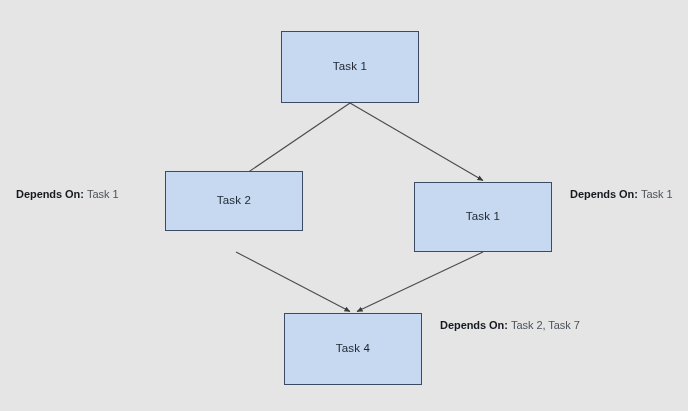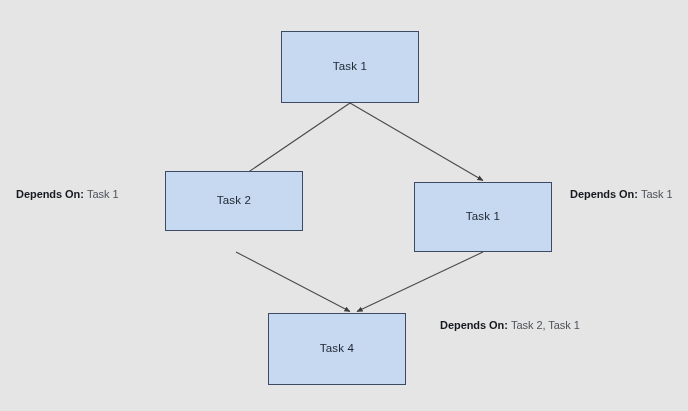--- a/index.html
+++ b/index.html
@@ -90,32 +90,32 @@
   </div>
 
   <div class="node" style="left:165px; top:171px; width:138px; height:60px;">
     <span class="node-label">Task 2</span>
   </div>
 
   <div class="node" style="left:414px; top:182px; width:138px; height:70px;">
     <span class="node-label">Task 1</span>
   </div>
 
-  <div class="node" style="left:268px; top:313px; width:138px; height:72px;">
+  <div class="node" style="left:284px; top:313px; width:138px; height:72px;">
     <span class="node-label">Task 4</span>
   </div>
 
   <div class="dep-label" style="left:16px; top:189px;">
     <span class="dep-key">Depends On:</span>
     <span class="dep-val">Task 1</span>
   </div>
 
   <div class="dep-label" style="left:570px; top:189px;">
     <span class="dep-key">Depends On:</span>
     <span class="dep-val">Task 1</span>
   </div>
 
   <div class="dep-label" style="left:440px; top:320px;">
     <span class="dep-key">Depends On:</span>
-    <span class="dep-val">Task 2, Task 1</span>
+    <span class="dep-val">Task 2, Task 7</span>
   </div>
 
 </div>
 
 </body></html>

